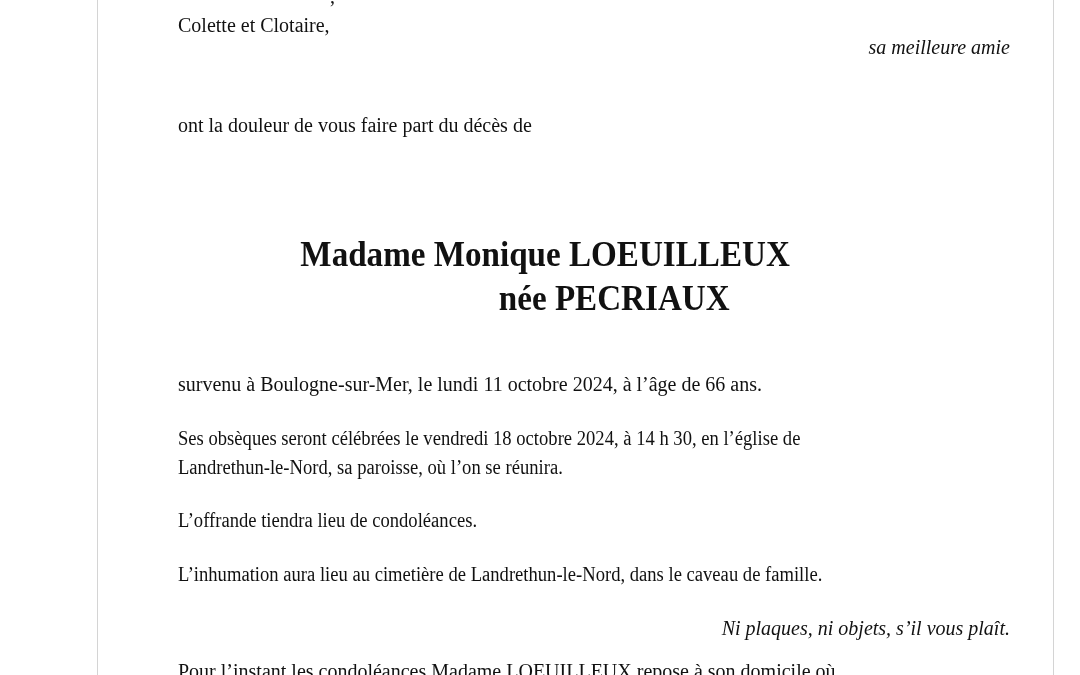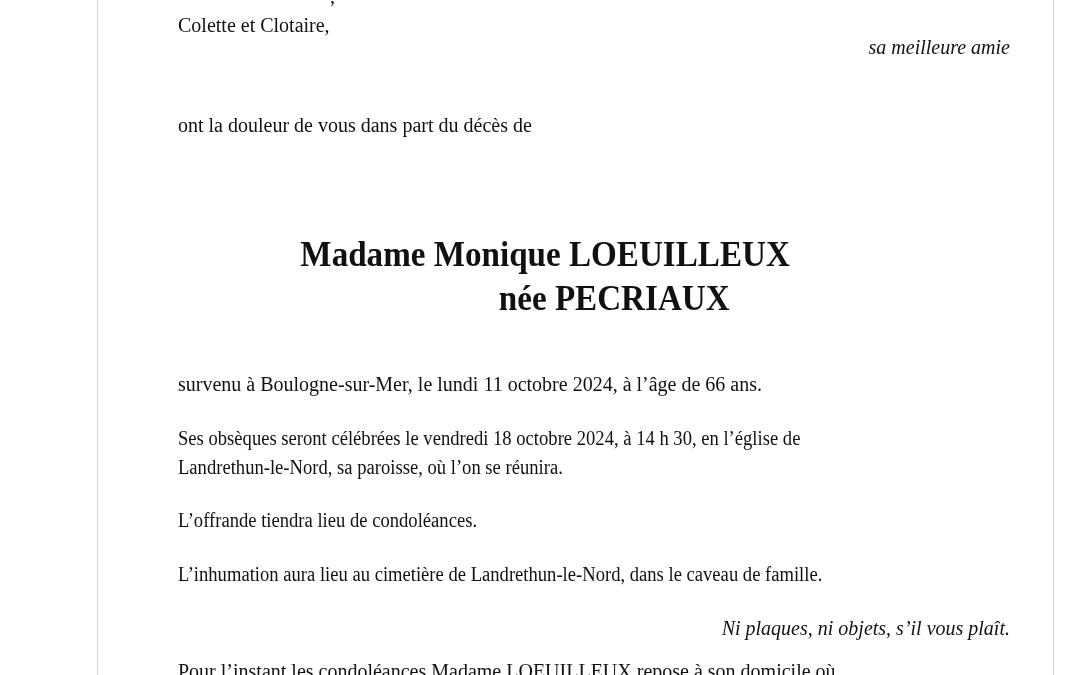--- a/index.html
+++ b/index.html
@@ -61,21 +61,21 @@
 <div class="page">
   <div class="edge-left"></div>
   <div class="edge-right"></div>
 
   <div class="descender-fragment">,</div>
 
   <div class="line" style="left:178px; top:13px;">Colette et Clotaire,</div>
 
   <div class="line italic" style="right:54px; top:35px;">sa meilleure amie</div>
 
-  <div class="line" style="left:178px; top:113px;">ont la douleur de vous dans part du décès de</div>
+  <div class="line" style="left:178px; top:113px;">ont la douleur de vous faire part du décès de</div>
 
   <div style="position:absolute; left:0; top:196px; width:1080px; text-align:center;margin-top:36px;">
     <div style="font-weight:bold; font-size:36px; line-height:44px; white-space:nowrap; transform:scaleX(0.92); transform-origin:604px center;">Madame Monique LOEUILLEUX</div>
     <div style="font-weight:bold; font-size:36px; line-height:44px; white-space:nowrap; transform:scaleX(0.92); transform-origin:604px center; margin-left:128px;">née PECRIAUX</div>
   </div>
 
   <div class="line" style="left:178px; top:372px;">survenu à Boulogne-sur-Mer, le lundi 11 octobre 2024, à l’âge de 66 ans.</div>
 
   <div class="line" style="left:178px; top:426px; transform:scaleX(0.93); transform-origin:left center;">Ses obsèques seront célébrées le vendredi 18 octobre 2024, à 14 h 30, en l’église de</div>
   <div class="line" style="left:178px; top:455px; transform:scaleX(0.93); transform-origin:left center;">Landrethun-le-Nord, sa paroisse, où l’on se réunira.</div>

